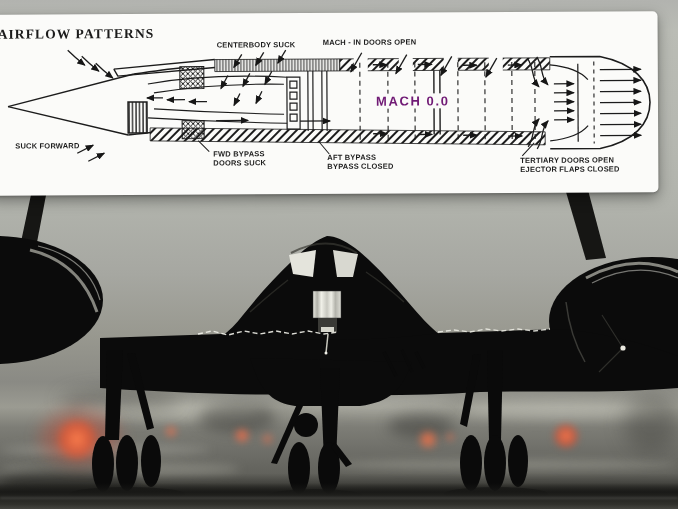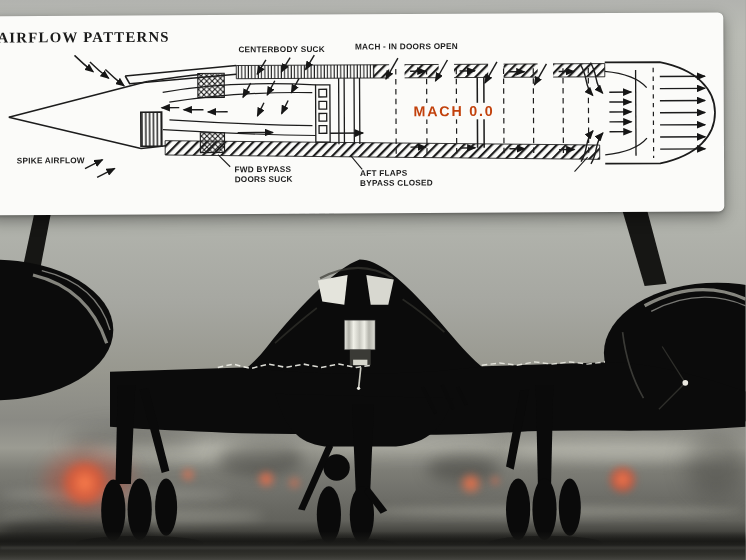--- a/index.html
+++ b/index.html
@@ -45,21 +45,21 @@
   
   .panel{position:absolute;left:-12px;top:13px;width:670px;height:181px;
     background:#fbfbf9;border-radius:5px;transform:rotate(-0.3deg);
     box-shadow:0 5px 14px rgba(0,0,0,.38),0 1px 3px rgba(0,0,0,.25);}
   .panel .schematic{position:absolute;inset:0;width:670px;height:181px;}
   .dg-title{position:absolute;left:10px;top:12px;
     font:bold 13.5px "Liberation Serif",serif;letter-spacing:1.1px;color:#1b1b1b;white-space:nowrap;}
   .lbl{position:absolute;font:bold 7.5px "Liberation Sans",sans-serif;
     letter-spacing:.2px;color:#1d1d1d;white-space:nowrap;line-height:8.5px;}
   .mach{font:bold 13px "Liberation Sans",sans-serif;letter-spacing:1.6px;
-    background:#fbfbf9;padding:0 3px;color:#c2410c;}
+    background:#fbfbf9;padding:0 3px;color:#701a75;}
 </style>
 </head>
 <body>
 
 <div class="stage">
 
   <div class="photo">
     <div class="streak sa"></div>
     <div class="streak sb"></div>
     <div class="streak sc"></div>
@@ -294,23 +294,27 @@
             <path d="M331 129 L341 141"></path>
             <path d="M546 131 L534 144"></path>
         </g>
       </g>
     </svg>
 
     <div class="dg-title">AIRFLOW PATTERNS</div>
     <div class="lbl" style="left:229px;top:28px">CENTERBODY SUCK</div>
     <div class="lbl" style="left:335px;top:26px">MACH - IN DOORS OPEN</div>
     <div class="lbl mach" style="left:385px;top:81px">MACH 0.0</div>
-    <div class="lbl" style="left:27px;top:128px">SPIKE AIRFLOW</div>
+    <div class="lbl" style="left:27px;top:128px">SUCK FORWARD</div>
     <div class="lbl" style="left:225px;top:137px">
       <div>FWD BYPASS</div>
       <div>DOORS SUCK</div>
     </div>
     <div class="lbl" style="left:339px;top:141px">
-      <div>AFT FLAPS</div>
+      <div>AFT BYPASS</div>
       <div>BYPASS CLOSED</div>
+    </div>
+    <div class="lbl" style="left:532px;top:145px">
+      <div>TERTIARY DOORS OPEN</div>
+      <div>EJECTOR FLAPS CLOSED</div>
     </div>
   </div>
 </div>
 
 </body></html>

